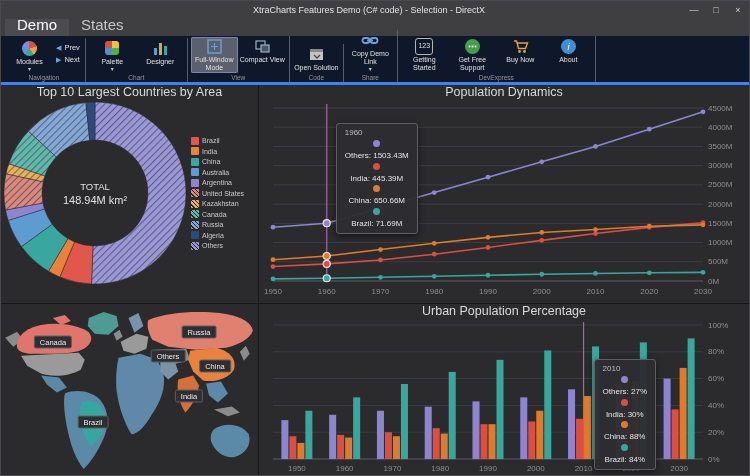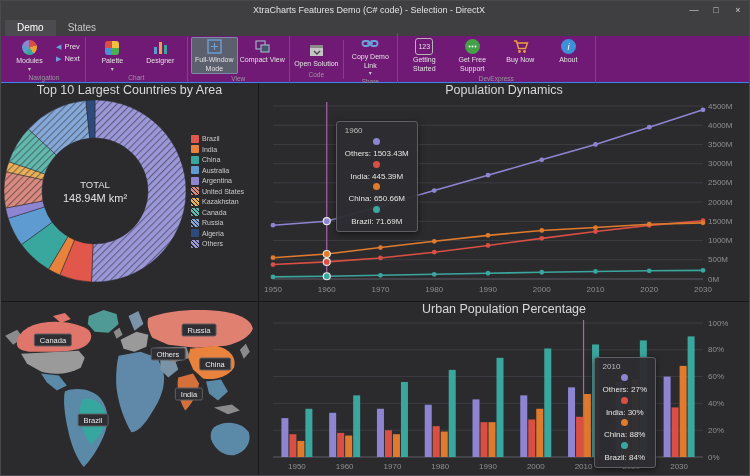--- a/index.html
+++ b/index.html
@@ -6,25 +6,25 @@
   .window{width:750px;height:476px;background:#2b2b2e;border:1px solid #4a4a4e;box-sizing:border-box;display:flex;flex-direction:column;overflow:hidden;}
 
   
   .titlebar{height:18px;background:#3f3f42;display:flex;align-items:center;position:relative;flex:0 0 auto;}
   .titlebar .title{position:absolute;left:0;right:12px;text-align:center;font-size:9px;color:#e2e2e2;}
   .win-controls{margin-left:auto;display:flex;z-index:1;}
   .winbtn{width:22px;height:18px;display:flex;align-items:center;justify-content:center;font-size:9px;color:#cfcfcf;cursor:pointer;}
 
   
   .tabsrow{height:17px;background:#3f3f42;display:flex;align-items:flex-end;padding-left:4px;flex:0 0 auto;}
-  .tab{font-size:10px;color:#c6c6c6;padding:2px 12px 3px;cursor:pointer;text-align:right;}
+  .tab{font-size:15px;color:#c6c6c6;padding:2px 12px 3px;cursor:pointer;text-align:right;}
   .tab.active{background:#4c4c50;color:#ffffff;}
 
   
-  .ribbon{height:45px;background:#701a75;display:flex;align-items:center;padding:1px 2px 0;flex:0 0 auto;border-bottom:1px solid #3b82f6;}
+  .ribbon{height:45px;background:#0f172a;display:flex;align-items:flex-end;padding:1px 2px 0;flex:0 0 auto;border-bottom:3px solid #3b82f6;}
   .rb-group{display:flex;flex-direction:column;padding:1px 3px 0;border-right:1px solid #5c5c60;}
   .rb-items{display:flex;align-items:flex-start;gap:1px;flex:1;}
   .rb-caption{font-size:6.5px;color:#98989c;text-align:center;padding:1px 0;}
   .rb-large{width:47px;display:flex;flex-direction:column;align-items:center;font-size:7px;color:#e2e2e2;text-align:center;line-height:1.15;padding:1px 0;border-radius:2px;cursor:pointer;}
   .rb-large.selected{background:#5b5f6e;box-shadow:inset 0 0 0 1px #7d87a8;}
   .rb-stack{display:flex;flex-direction:column;gap:3px;padding:4px 2px 0;}
   .rb-small{display:flex;align-items:center;gap:3px;font-size:7.5px;color:#e2e2e2;cursor:pointer;}
   .arrowglyph{color:#6aa1d8;font-size:7px;line-height:1;}
   .icon{width:18px;height:17px;display:flex;align-items:center;justify-content:center;margin-bottom:1px;}
   .caret{font-size:6px;color:#c0c0c0;line-height:1;}

